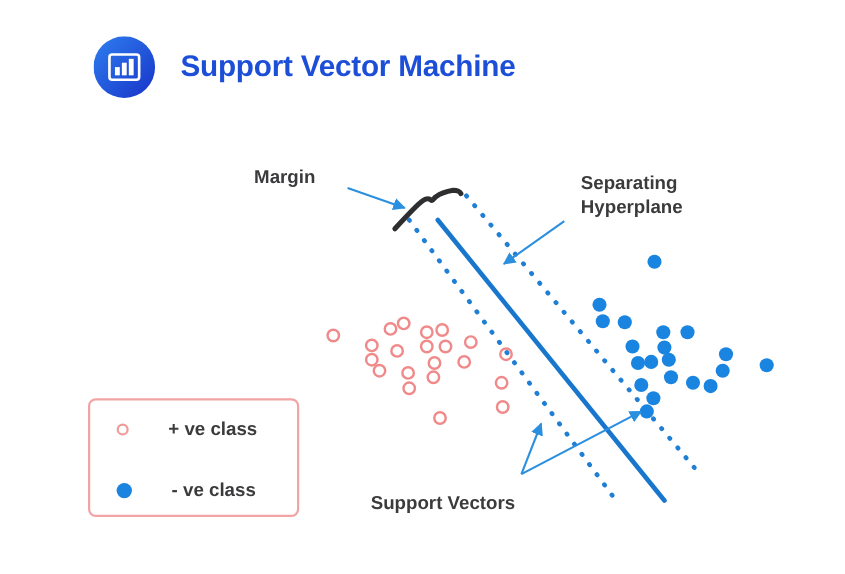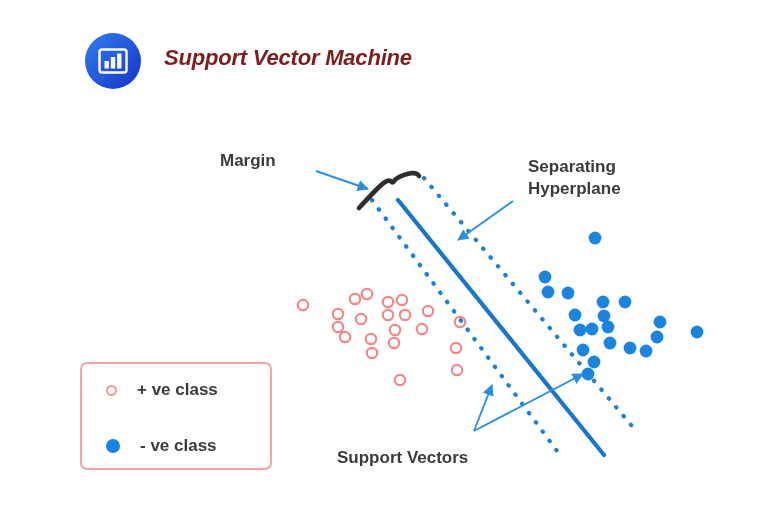--- a/index.html
+++ b/index.html
@@ -24,36 +24,35 @@
     position: absolute;
     left: 85px;
     top: 33px;
     width: 56px;
     height: 56px;
   }
   .page-title {
     position: absolute;
     left: 164px;
     top: 45px;
-    font-size: 22px;
+    font-size: 27px;
     font-weight: bold;
-    color: #7f1d1d;
+    color: #1d4ed8;
     letter-spacing: -0.2px;
     white-space: nowrap;
-    font-style: italic;
   }
   .annot {
     position: absolute;
     font-size: 17px;
     font-weight: bold;
     color: #3b3b3d;
     line-height: 1.27;
     white-space: pre-line;
   }
-  .annot-margin { left: 220px; top: 150px; text-align: center; }
+  .annot-margin { left: 231px; top: 150px; text-align: center; }
   .annot-hyperplane { left: 528px; top: 156px; }
   .annot-support { left: 337px; top: 447px; text-align: right; }
   .legend-box {
     position: absolute;
     left: 80px;
     top: 362px;
     width: 192px;
     height: 108px;
     border: 2px solid #f2a3a3;
     border-radius: 7px;
@@ -72,21 +71,21 @@
     border: 2px solid #f09a9a;
     border-radius: 50%;
     box-sizing: border-box;
   }
   .legend-marker-dot {
     width: 14px; height: 14px;
     background: #1a85e0;
     border-radius: 50%;
   }
   .legend-label {
-    margin-left: 20px;
+    margin-left: 36px;
     font-size: 17px;
     font-weight: bold;
     color: #3b3b3d;
     white-space: nowrap;
   }
 </style>
 </head>
 <body>
 
 <svg id="canvas" viewBox="0 0 768 522">

